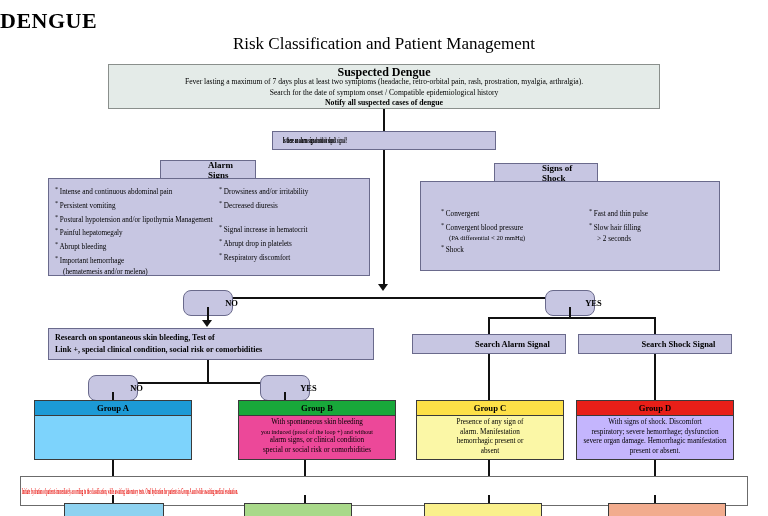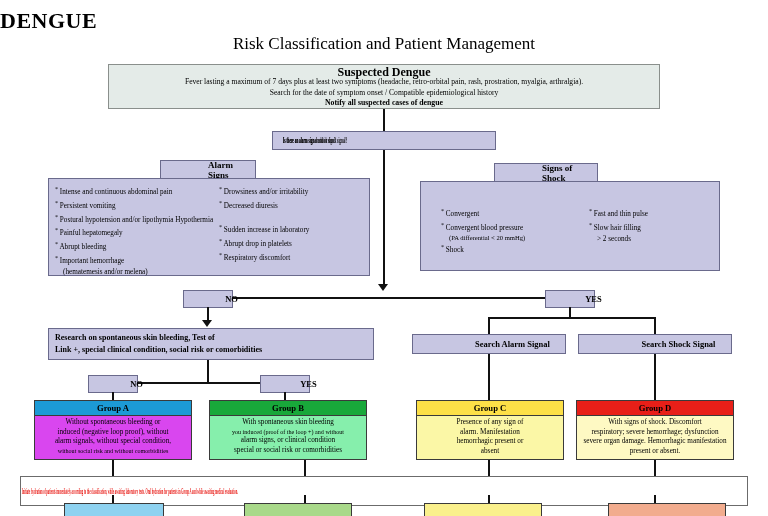--- a/index.html
+++ b/index.html
@@ -63,22 +63,22 @@
   .alarm-body{left:48px;top:178px;width:322px;height:98px;}
   .shock-tab{left:494px;top:163px;width:104px;}
   .shock-body{left:420px;top:181px;width:300px;height:90px;}
 
   .bullets{font-size:7.2px;line-height:10.4px;}
   .bullets .col{position:absolute;}
   .bullets .sub{font-size:6.6px;line-height:8.6px;}
 
   
   .lbl{
-    height:18px;display:flex;align-items:center;justify-content:center;
-    font-size:8.5px;font-weight:bold;
+    height:26px;display:flex;align-items:center;justify-content:center;
+    font-size:8.5px;font-weight:bold;border-radius:8px;
   }
   .no1{left:183px;top:290px;width:50px;}
   .yes1{left:545px;top:290px;width:50px;}
   .no2{left:88px;top:375px;width:50px;}
   .yes2{left:260px;top:375px;width:50px;}
 
   .research{
     left:48px;top:328px;width:326px;height:32px;
     padding:3px 6px 0 6px;
   }
@@ -94,27 +94,27 @@
   
   .grp{border:1px solid #3a3a3a;}
   .grp .gh{
     height:14px;display:flex;align-items:center;justify-content:center;
     font-size:8.6px;font-weight:bold;border-bottom:1px solid #3a3a3a;
   }
   .grp .gb{padding:2px 3px 0 3px;text-align:center;}
   .grp .gl{font-size:7.2px;line-height:9.6px;}
   .grp .gl.small{font-size:6.1px;line-height:8.4px;}
 
-  .grpA{left:34px;top:400px;width:158px;height:60px;background:#d946ef;}
+  .grpA{left:34px;top:400px;width:158px;height:60px;background:#7dd3fc;}
   .grpA .gh{background:#1c9ad6;}
-  .grpB{left:209px;top:400px;width:158px;height:60px;background:#86efac;}
+  .grpB{left:238px;top:400px;width:158px;height:60px;background:#ec4899;}
   .grpB .gh{background:#18a83a;}
   .grpC{left:416px;top:400px;width:148px;height:60px;background:#fbf7a6;}
   .grpC .gh{background:#fde047;}
-  .grpD{left:576px;top:400px;width:158px;height:60px;background:#fef9c3;}
+  .grpD{left:576px;top:400px;width:158px;height:60px;background:#c4b5fd;}
   .grpD .gh{background:#e81f18;}
 
   
   .redbar{
     left:20px;top:476px;width:728px;height:30px;
     border:1px solid #6b6b6b;background:#ffffff;
     display:flex;align-items:center;overflow:hidden;
   }
   .redbar .rtxt{
     color:#e81510;font-size:8px;font-weight:bold;white-space:nowrap;
@@ -160,31 +160,31 @@
   </div>
 
   <div class="abs vline" style="left:383px;top:150px;height:134px;"></div>
   <div class="abs arrow" style="left:378px;top:284px;"></div>
 
   <div class="abs box lav hdr-tab alarm-tab">Alarm Signs</div>
   <div class="abs box lav alarm-body bullets">
     <div class="col" style="left:6px;top:5px;width:200px;">
       <div><sup>*</sup> <span>Intense and continuous abdominal pain</span></div>
       <div><sup>*</sup> <span>Persistent vomiting</span></div>
-      <div><sup>*</sup> <span>Postural hypotension and/or lipothymia Hypothermia</span></div>
+      <div><sup>*</sup> <span>Postural hypotension and/or lipothymia Management</span></div>
       <div><sup>*</sup> <span>Painful hepatomegaly</span></div>
       <div><sup>*</sup> <span>Abrupt bleeding</span></div>
       <div><sup>*</sup> <span>Important hemorrhage</span></div>
       <div style="padding-left:8px;">(hematemesis and/or melena)</div>
     </div>
     <div class="col" style="left:170px;top:5px;width:150px;">
       <div><sup>*</sup> <span>Drowsiness and/or irritability</span></div>
       <div><sup>*</sup> <span>Decreased diuresis</span></div>
       <div style="height:10.4px;"></div>
-      <div><sup>*</sup> <span>Sudden increase in laboratory</span></div>
+      <div><sup>*</sup> <span>Signal increase in hematocrit</span></div>
       <div><sup>*</sup> <span>Abrupt drop in platelets</span></div>
       <div><sup>*</sup> <span>Respiratory discomfort</span></div>
     </div>
   </div>
 
   <div class="abs box lav hdr-tab shock-tab">Signs of Shock</div>
   <div class="abs box lav shock-body bullets">
     <div class="col" style="left:20px;top:24px;width:150px;">
       <div><sup>*</sup> <span>Convergent</span></div>
       <div><sup>*</sup> <span>Convergent blood pressure</span></div>
@@ -228,26 +228,20 @@
   </div>
   <div class="abs box lav search-alarm">
     <div class="s">Search Alarm Signal</div>
   </div>
 
   <div class="abs vline" style="left:488px;top:354px;height:48px;"></div>
   <div class="abs vline" style="left:654px;top:354px;height:48px;"></div>
 
   <div class="abs grp grpA">
     <div class="gh">Group A</div>
-    <div class="gb">
-      <div class="gl">Without spontaneous bleeding or</div>
-      <div class="gl">induced (negative loop proof), without</div>
-      <div class="gl">alarm signals, without special condition,</div>
-      <div class="gl small">without social risk and without comorbidities</div>
-    </div>
   </div>
 
   <div class="abs grp grpB">
     <div class="gh">Group B</div>
     <div class="gb">
       <div class="gl">With spontaneous skin bleeding</div>
       <div class="gl small">you induced (proof of the loop +) and without</div>
       <div class="gl">alarm signs, or clinical condition</div>
       <div class="gl">special or social risk or comorbidities</div>
     </div>

